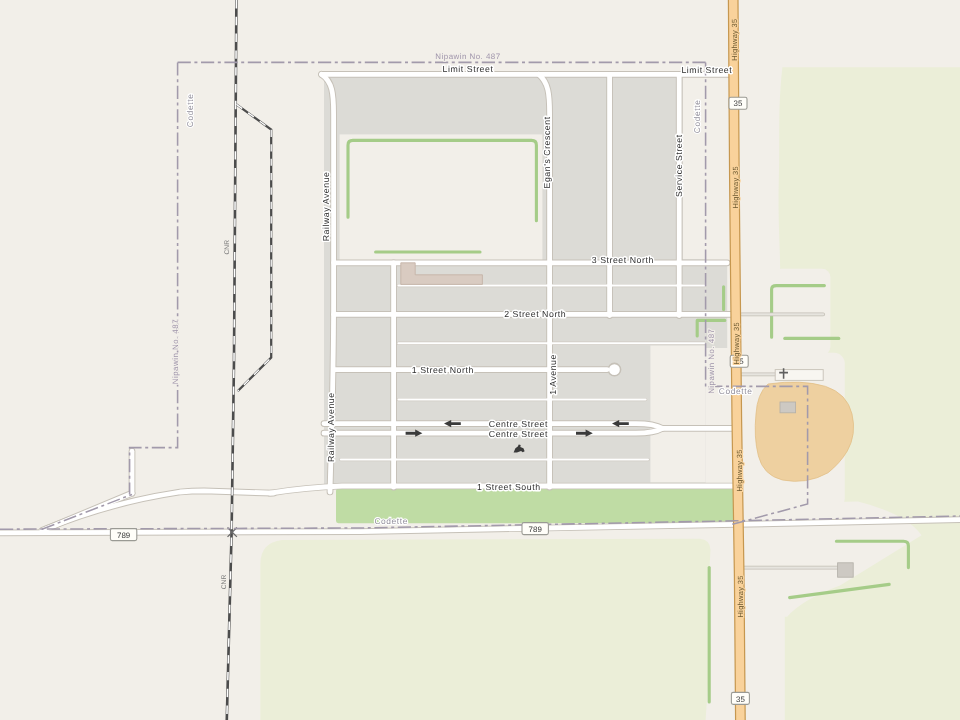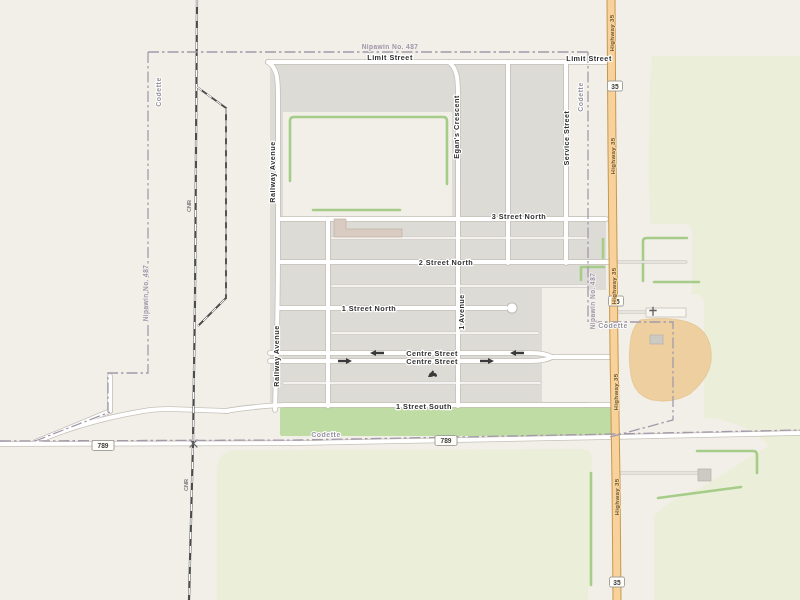--- a/index.html
+++ b/index.html
@@ -1,16 +1,16 @@
 <!DOCTYPE html>
 <html style="--c-background: #f2efe9; --c-residential: #dcdbd6; --c-farmland: #ebeed8; --c-grass: #bfdca4; --c-hedge: #a5cc88; --c-retail: #eed0a0; --c-highway_fill: #f9d29b; --c-highway_casing: #c6974f; --c-road_fill: #ffffff; --c-road_casing: #c6c1b8; --c-railway: #4c4c4c; --c-boundary: #a29aab; --c-building: #d9cbc1;"><head>
 <meta charset="utf-8">
 <style>
   html,body{margin:0;padding:0;width:800px;height:600px;overflow:hidden;background:#fff;}
-  .map-wrap{width:800px;height:600px;position:relative;font-family:"Liberation Sans",sans-serif;font-weight:bold;}
+  .map-wrap{width:800px;height:600px;position:relative;font-family:"Liberation Sans",sans-serif;}
   svg{display:block;}
 
   .bg{fill:var(--c-background,#f2efe9);}
   .farmland{fill:var(--c-farmland,#ebeed8);}
   .beige{fill:var(--c-background,#f2efe9);}
   .residential{fill:var(--c-residential,#dcdbd6);}
   .grass{fill:var(--c-grass,#bfdca4);}
   .retail{fill:var(--c-retail,#eed0a0);stroke:#e0bc82;stroke-width:.6;}
   .hedge{stroke:var(--c-hedge,#a5cc88);stroke-width:2.6;fill:none;stroke-linecap:round;stroke-linejoin:round;}
 

